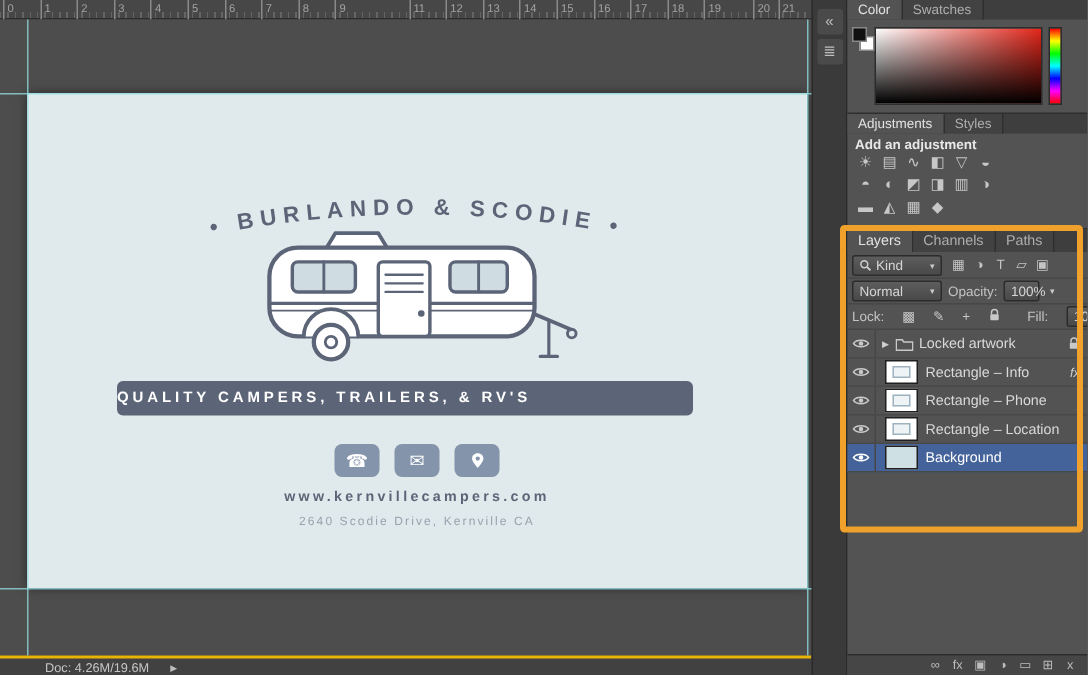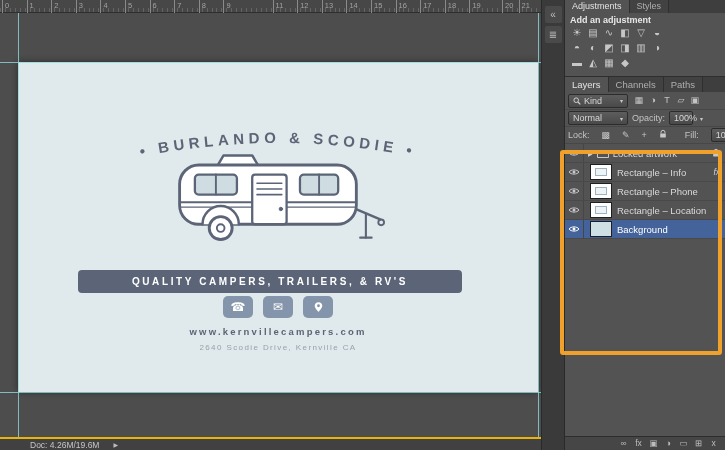--- a/index.html
+++ b/index.html
@@ -30,22 +30,22 @@
 
   .card {
     position:absolute; left:18px; top:49px; width:520px; height:330px;
     background:#e0e9eb; box-shadow:0 0 7px rgba(0,0,0,.45);
   }
   .arc { position:absolute; left:50px; top:45px; width:420px; height:70px; }
   .arc-text { font-family:"Liberation Sans",sans-serif; font-weight:bold; font-size:15px; letter-spacing:4.5px; fill:var(--slate); }
   .camper { position:absolute; left:150px; top:82px; }
   .camper path, .camper rect, .camper line, .camper circle { stroke:var(--slate); }
   .banner {
-    position:absolute; left:60px; top:208px; width:384px; height:23px; border-radius:4px;
-    background:var(--slate); color:#fff; display:flex; align-items:center; justify-content:center;
+    position:absolute; left:60px; top:192px; width:384px; height:23px; border-radius:4px;
+    background:var(--slate); color:#fff; display:flex; align-items:center; 
     font-size:10px; font-weight:bold; letter-spacing:2.6px;
   }
   .contact-row { position:absolute; left:0; top:234px; width:100%; display:flex; justify-content:center; gap:10px; }
   .cbtn {
     width:30px; height:22px; border-radius:5px; background:#8494aa; color:#fff;
     display:flex; align-items:center; justify-content:center; font-size:12px;
   }
   .website {
     position:absolute; left:0; top:264px; width:100%; text-align:center;
     font-size:9.5px; font-weight:bold; letter-spacing:2.2px; color:var(--slate);
@@ -259,20 +259,32 @@
     <span class="docarrow">▶</span>
   </div>
 
   <div class="dock">
       <span class="pico">«</span>
       <span class="pico">≣</span>
     </div>
 
   <div class="rightcol">
 
+    <section class="panel colorpanel">
+      <div class="panel-tabs">
+        <span class="ptab active">Color</span>
+        <span class="ptab">Swatches</span>
+      </div>
+      <div class="picker">
+        <span class="chip bgchip"></span>
+        <span class="chip fgchip"></span>
+        <div class="satval"></div>
+        <div class="huestrip"></div>
+      </div>
+    </section>
 
     <section class="panel adjpanel">
       <div class="panel-tabs">
         <span class="ptab active">Adjustments</span>
         <span class="ptab">Styles</span>
       </div>
       <div class="adjheading">Add an adjustment</div>
       <div class="adjrow">
           <span class="pico">☀</span>
           <span class="pico">▤</span>

